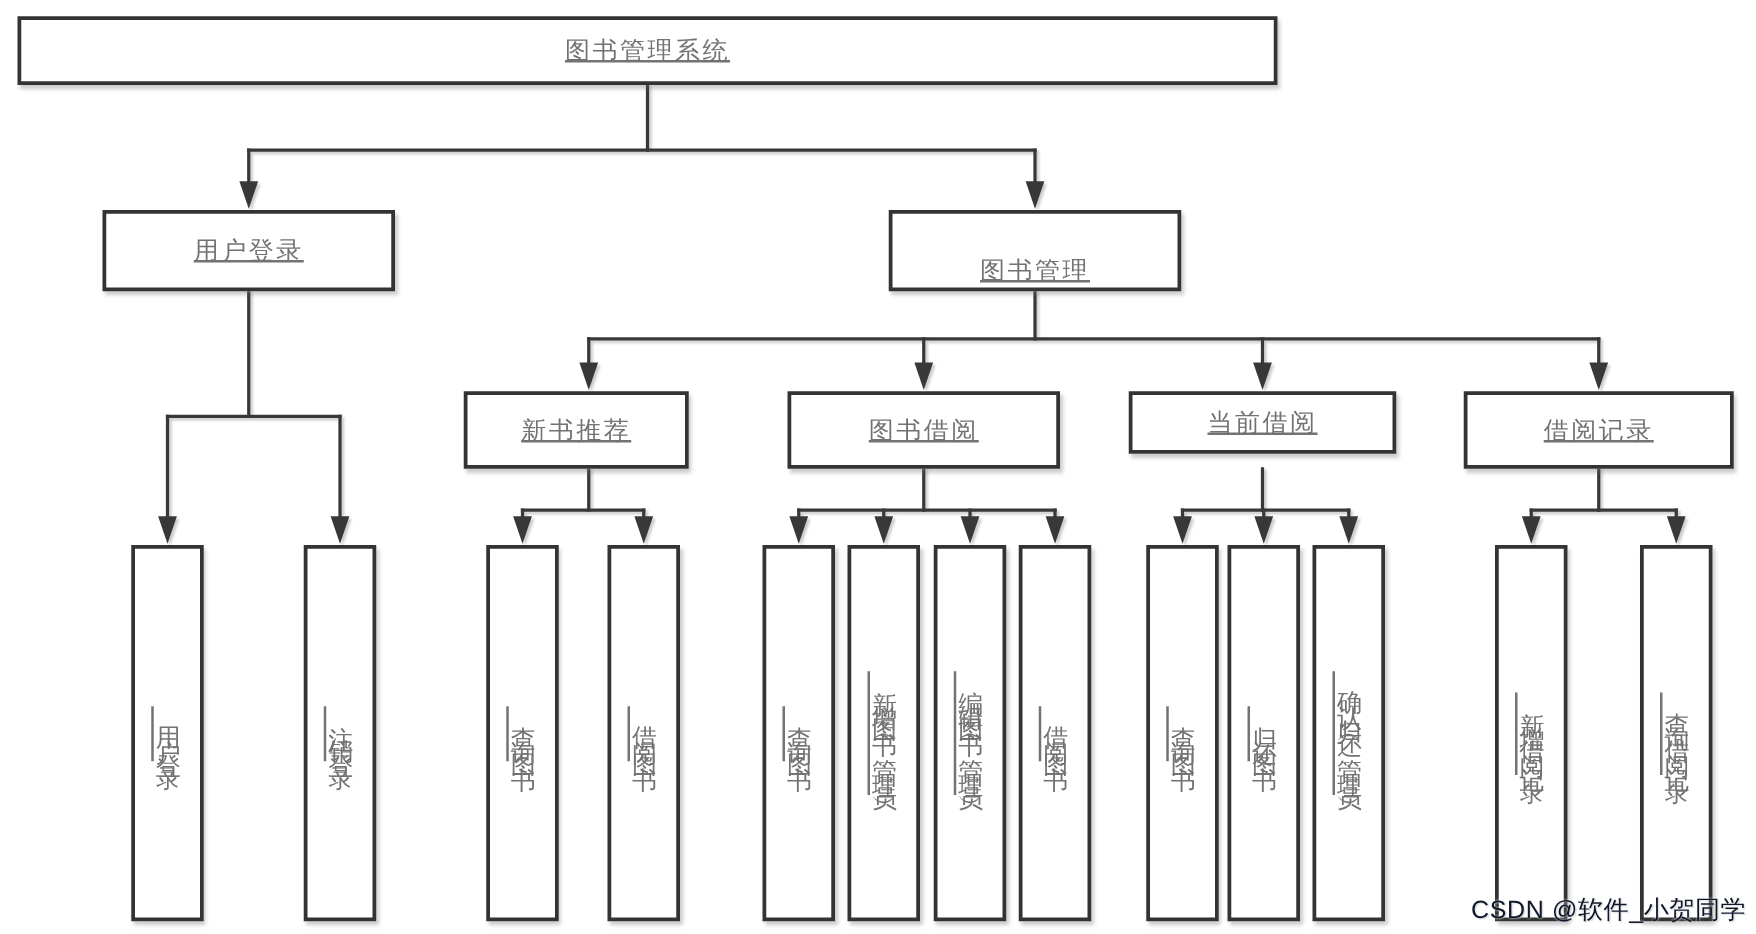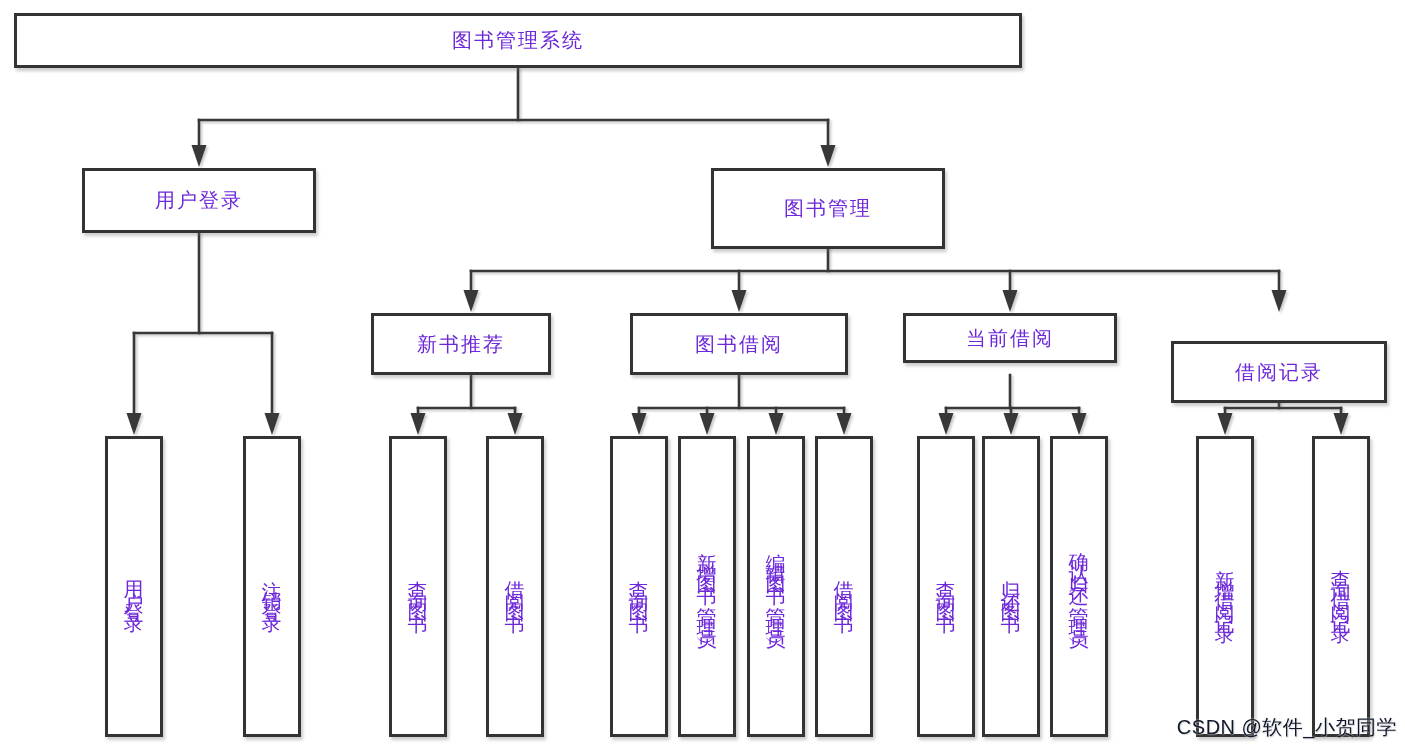--- a/index.html
+++ b/index.html
@@ -19,25 +19,26 @@
     position: absolute;
     left: 0;
     top: 0;
     filter: drop-shadow(2px 2px 1px rgba(110,110,110,0.35));
   }
   .node {
     position: absolute;
     box-sizing: border-box;
     background: #ffffff;
     border: 3px solid #333333;
-    color: #6d28d9;
+    color: #737373;
     display: flex;
     align-items: center;
     justify-content: center;
     box-shadow: 2px 3px 3px rgba(110,110,110,0.35);
+    text-decoration: underline;
   }
   .node.h span {
     font-size: 20px;
     letter-spacing: 2px;
     white-space: nowrap;
   }
   .node.v span {
     writing-mode: vertical-rl;
     font-size: 20px;
     letter-spacing: 11px;
@@ -115,34 +116,34 @@
       <polygon points="1341,435 1333.5,413 1348.5,413" fill="#383838"></polygon>
     </svg>
 
   <div class="node h" style="left:14px; top:13px; width:1008px; height:55px;">
     <span>图书管理系统</span>
   </div>
 
   <div class="node h" style="left:82px; top:168px; width:234px; height:65px;">
     <span>用户登录</span>
   </div>
-  <div class="node h" style="left:711px; top:168px; width:234px; height:81px;">
+  <div class="node h" style="left:711px; top:168px; width:234px; height:65px;align-items:flex-end;">
     <span>图书管理</span>
   </div>
 
   <div class="node h" style="left:371px; top:313px; width:180px; height:62px;">
     <span>新书推荐</span>
   </div>
   <div class="node h" style="left:630px; top:313px; width:218px; height:62px;">
     <span>图书借阅</span>
   </div>
   <div class="node h" style="left:903px; top:313px; width:214px; height:50px;">
     <span>当前借阅</span>
   </div>
-  <div class="node h" style="left:1171px; top:313px; width:216px; height:62px;margin-top:28px;">
+  <div class="node h" style="left:1171px; top:313px; width:216px; height:62px;">
     <span>借阅记录</span>
   </div>
 
   <div class="node v" style="left:105px; top:436px; width:58px; height:301px;">
     <span>用户登录</span>
   </div>
   <div class="node v" style="left:243px; top:436px; width:58px; height:301px;">
     <span>注销登录</span>
   </div>
   <div class="node v" style="left:389px; top:436px; width:58px; height:301px;">

